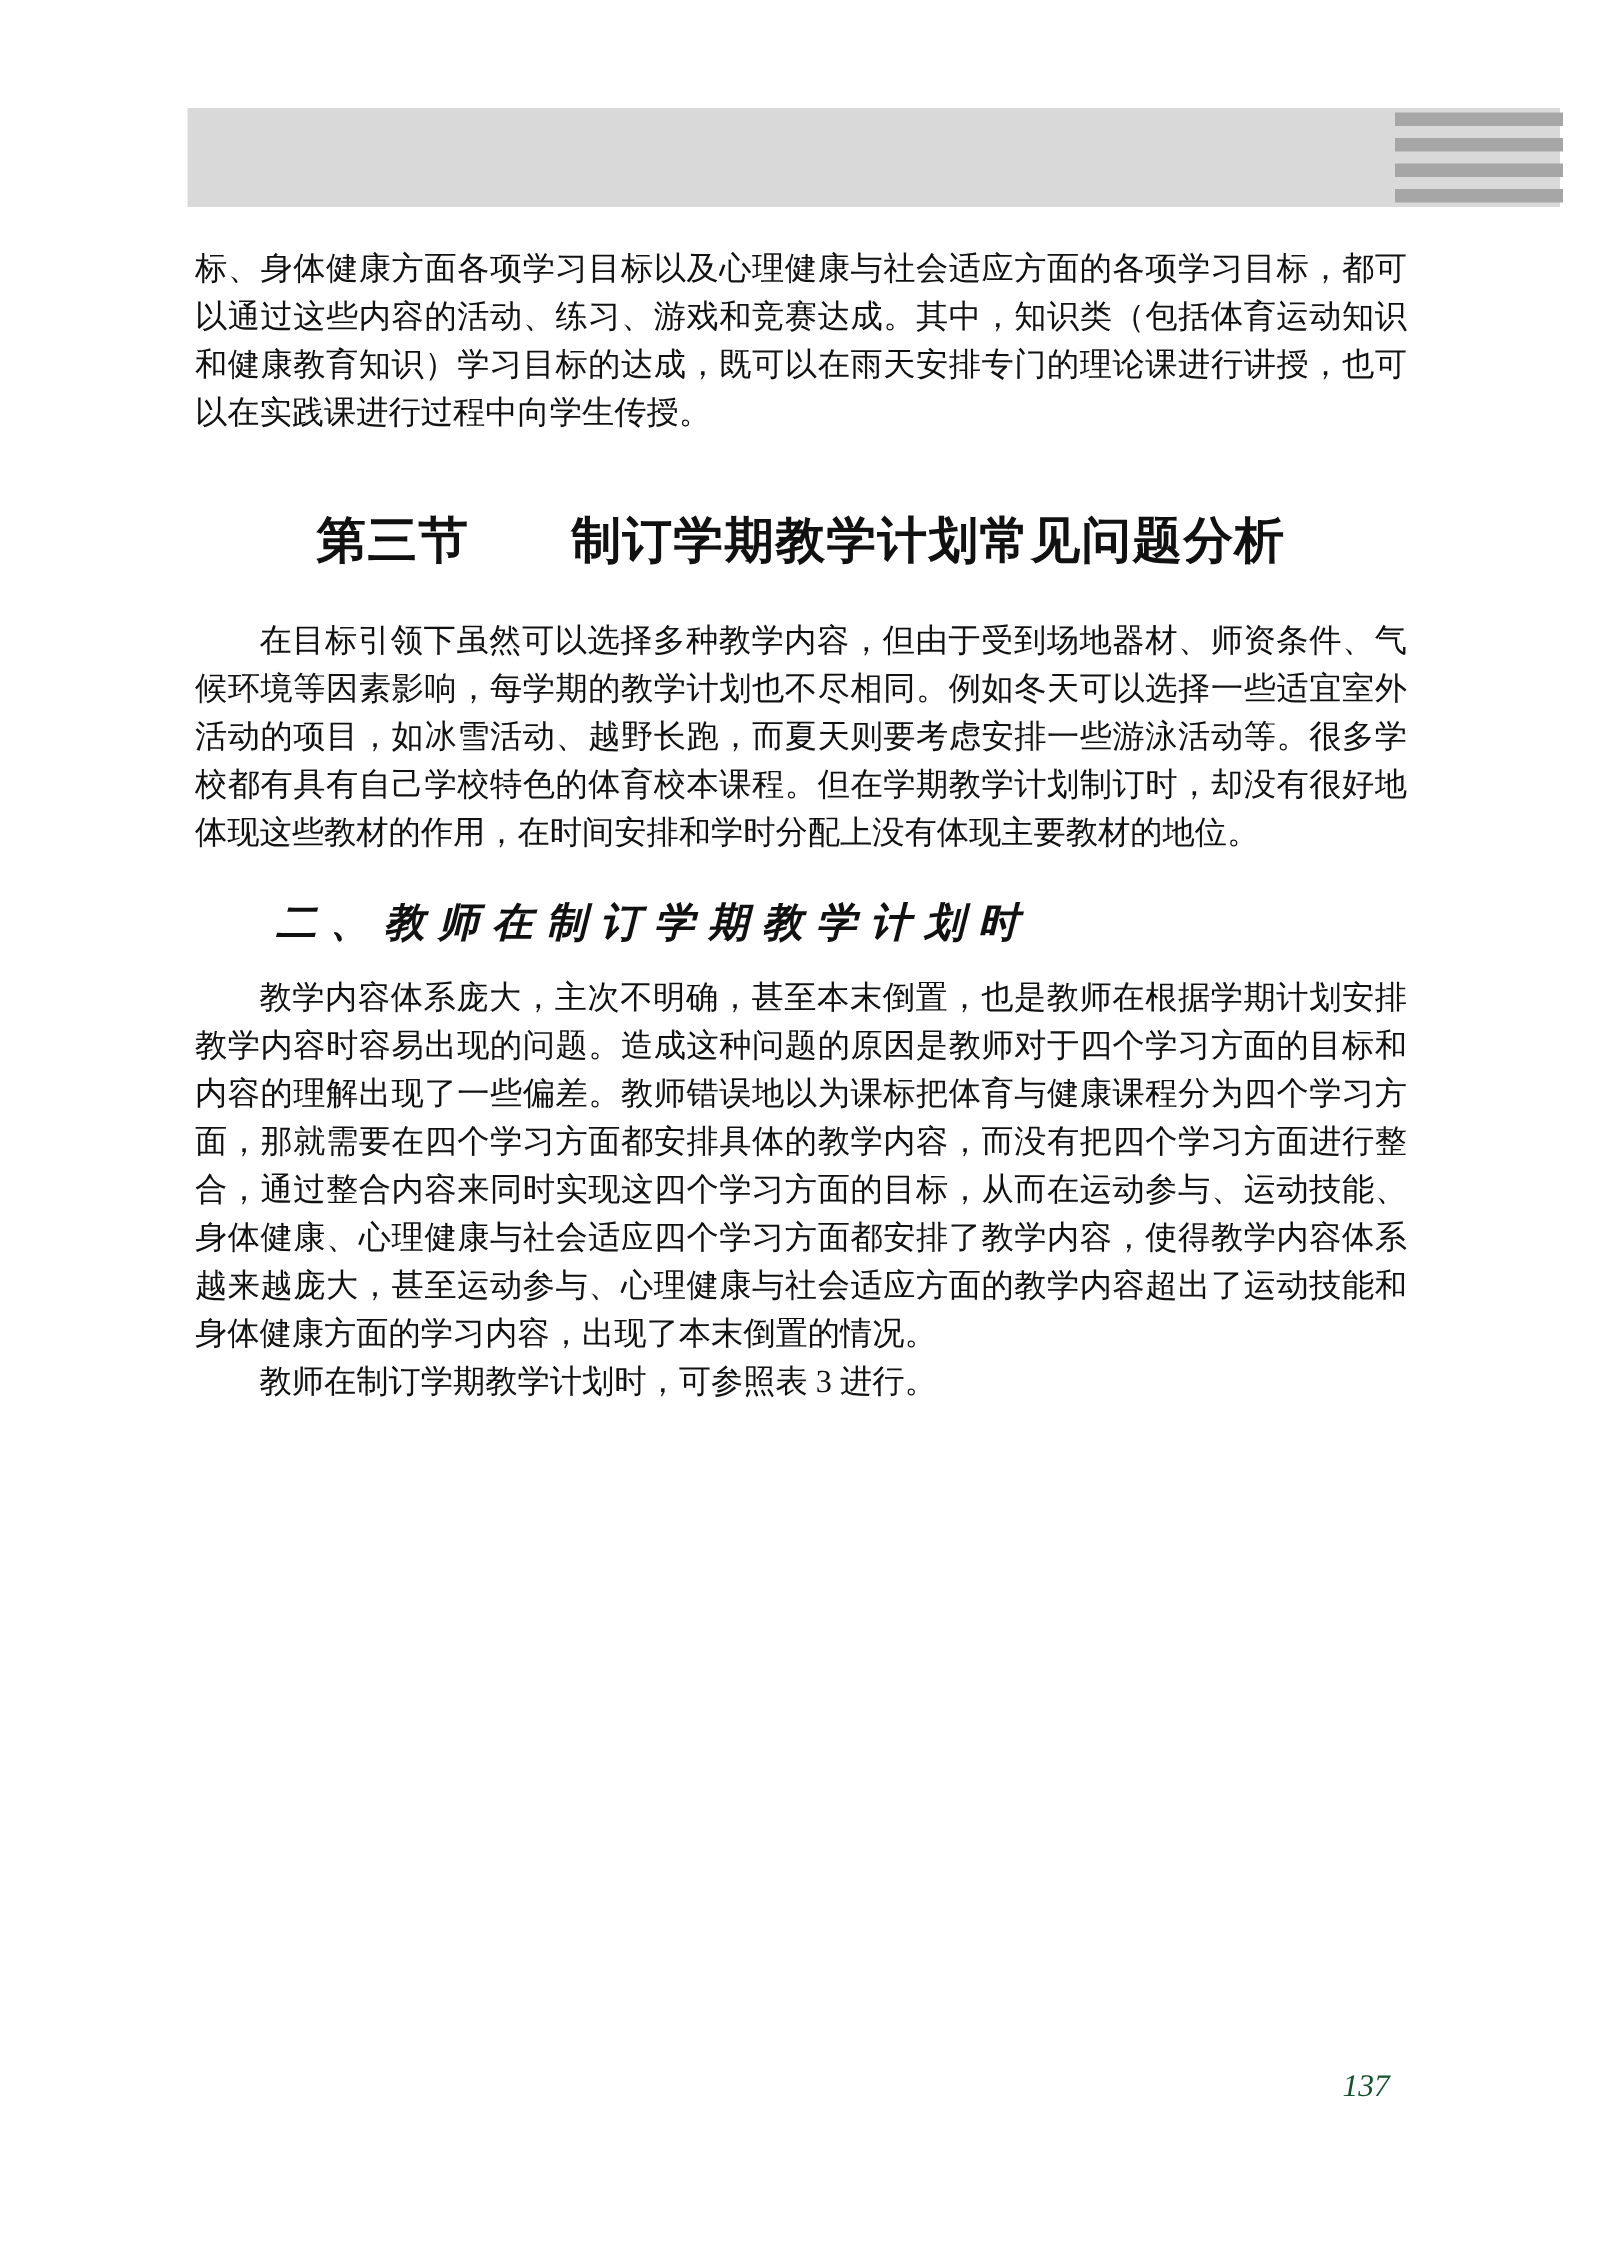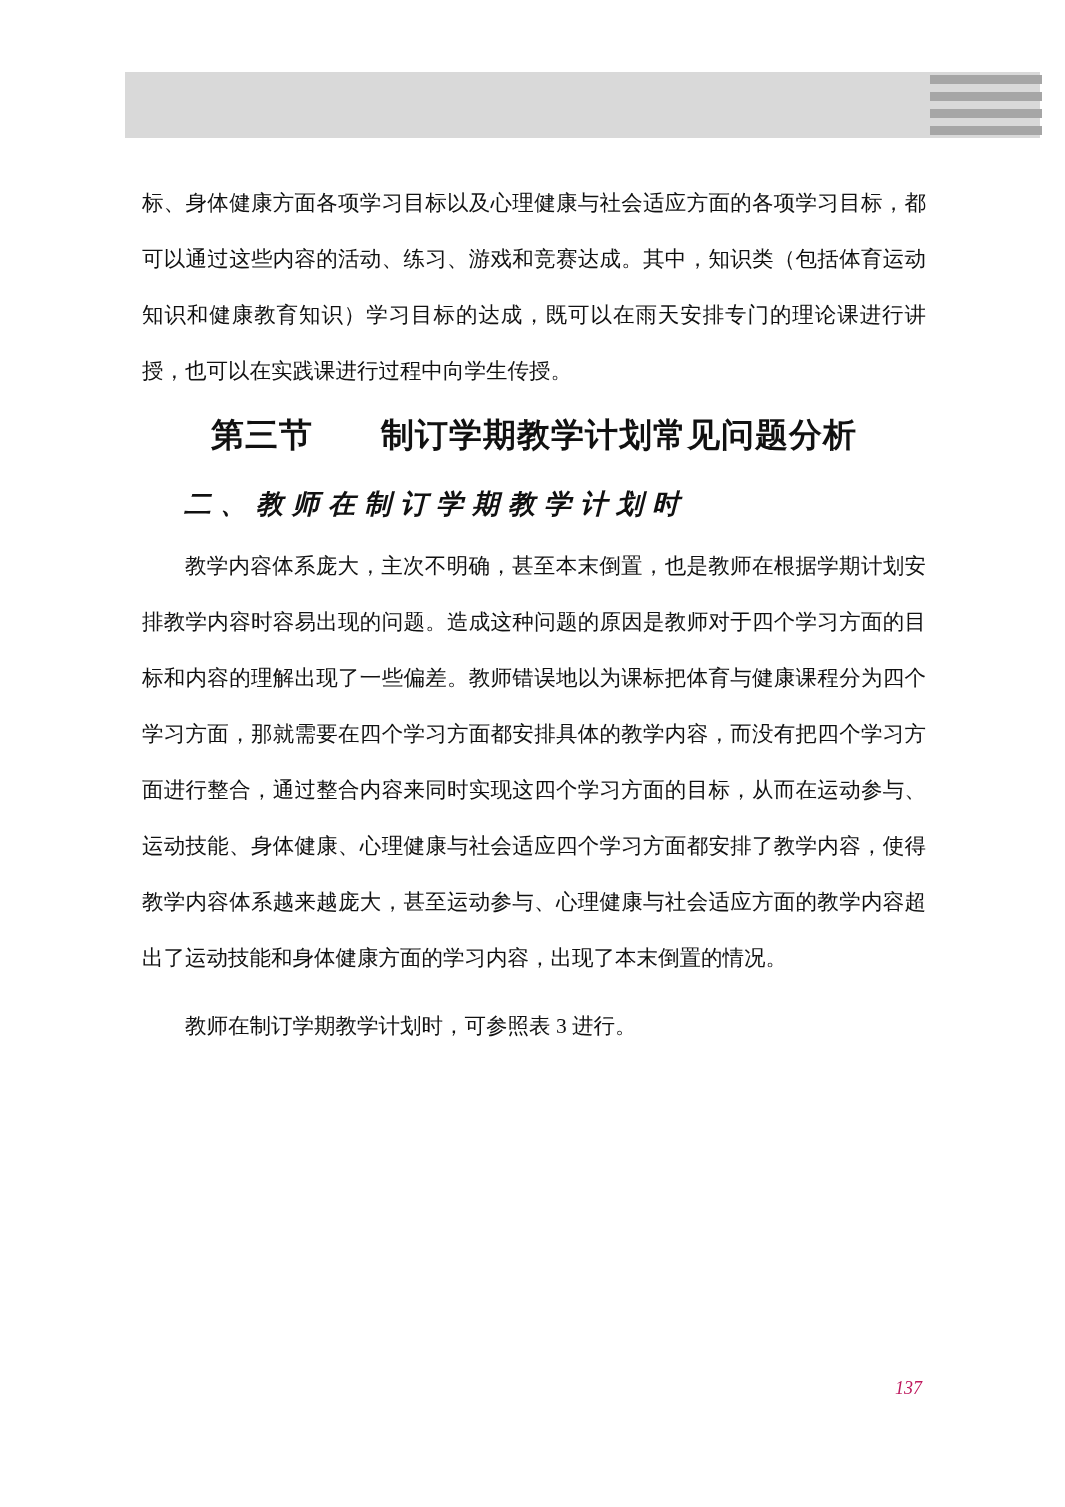--- a/index.html
+++ b/index.html
@@ -40,52 +40,52 @@
 
   
   .content {
     position: absolute;
     left: 130px;
     top: 163px;
     width: 808px;
   }
   .para {
     font-size: 21.5px;
-    line-height: 56px;
+    line-height: 32px;
     text-align: justify;
-    margin: 12px;
+    margin: 0;
     word-break: break-all;
   }
   .para.indent { text-indent: 2em; }
 
   .section-title {
     font-size: 33px;
     font-weight: bold;
     text-align: center;
-    margin: 14px 0 28px 0;
+    margin: 47px 0 28px 0;
     letter-spacing: 1px;
     font-family: "Liberation Serif", serif;
   }
 
   .sub-heading {
     font-size: 27px;
     font-weight: bold;
     font-style: italic;           
     letter-spacing: 9px;
     margin: 26px 0 16px 0;
     text-indent: 2em;
   }
 
   .page-number {
     position: absolute;
     left: 895px;
     top: 1378px;
-    font-size: 18px;
+    font-size: 21px;
     font-style: italic;
-    color: #be185d;
+    color: #14532d;
   }
 </style>
 </head>
 <body>
 
 <div class="header-band">
   <div class="header-stripes">
     <div class="stripe"></div>
     <div class="stripe"></div>
     <div class="stripe"></div>
@@ -95,20 +95,21 @@
 
 <div class="content">
 
   <p class="para">标、身体健康方面各项学习目标以及心理健康与社会适应方面的各项学习目标，都可以通过这些内容的活动、练习、游戏和竞赛达成。其中，知识类（包括体育运动知识和健康教育知识）学习目标的达成，既可以在雨天安排专门的理论课进行讲授，也可以在实践课进行过程中向学生传授。</p>
 
 
   <h1 class="section-title">第三节　　制订学期教学计划常见问题分析</h1>
 
 
 
+  <p class="para indent">在目标引领下虽然可以选择多种教学内容，但由于受到场地器材、师资条件、气候环境等因素影响，每学期的教学计划也不尽相同。例如冬天可以选择一些适宜室外活动的项目，如冰雪活动、越野长跑，而夏天则要考虑安排一些游泳活动等。很多学校都有具有自己学校特色的体育校本课程。但在学期教学计划制订时，却没有很好地体现这些教材的作用，在时间安排和学时分配上没有体现主要教材的地位。</p>
 
   <h2 class="sub-heading">二、教师在制订学期教学计划时</h2>
 
   <p class="para indent">教学内容体系庞大，主次不明确，甚至本末倒置，也是教师在根据学期计划安排教学内容时容易出现的问题。造成这种问题的原因是教师对于四个学习方面的目标和内容的理解出现了一些偏差。教师错误地以为课标把体育与健康课程分为四个学习方面，那就需要在四个学习方面都安排具体的教学内容，而没有把四个学习方面进行整合，通过整合内容来同时实现这四个学习方面的目标，从而在运动参与、运动技能、身体健康、心理健康与社会适应四个学习方面都安排了教学内容，使得教学内容体系越来越庞大，甚至运动参与、心理健康与社会适应方面的教学内容超出了运动技能和身体健康方面的学习内容，出现了本末倒置的情况。</p>
 
   <p class="para indent">教师在制订学期教学计划时，可参照表 3 进行。</p>
 
 </div>
 
 <div class="page-number">137</div>

